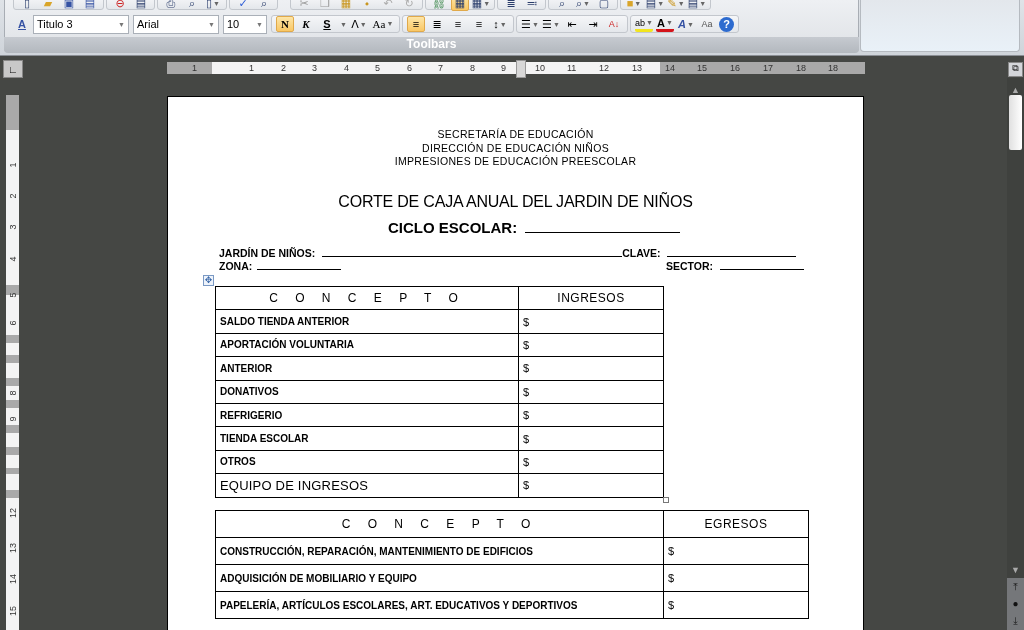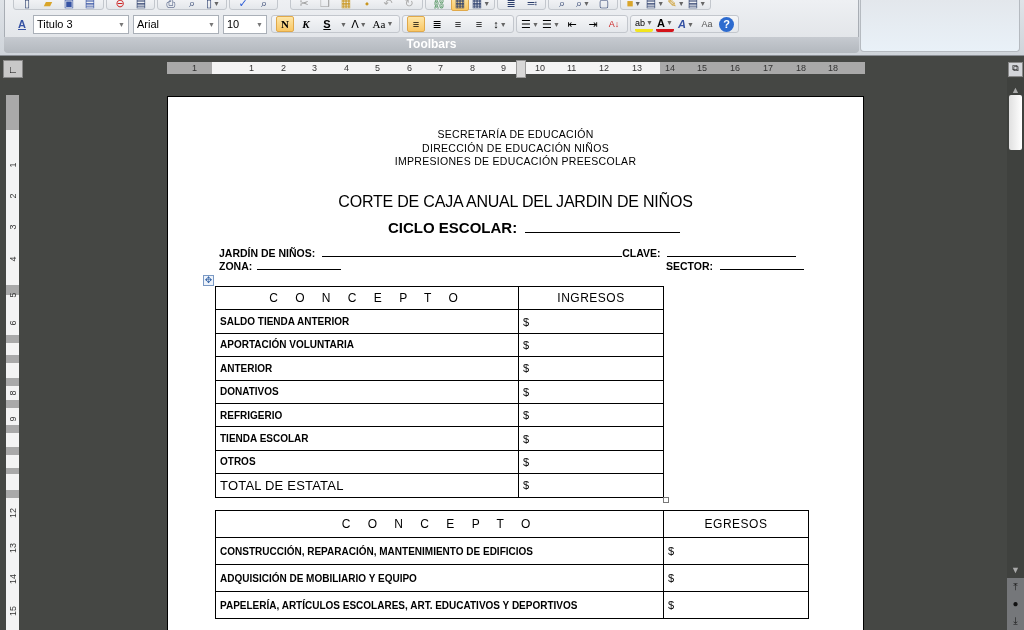--- a/index.html
+++ b/index.html
@@ -298,21 +298,21 @@
           </tr>
       <tr>
             <td>TIENDA  ESCOLAR</td>
             <td class="money">$</td>
           </tr>
       <tr>
             <td>OTROS</td>
             <td class="money">$</td>
           </tr>
       <tr class="total">
-            <td>TOTAL DE ESTATAL</td>
+            <td>EQUIPO DE INGRESOS</td>
             <td class="money">$</td>
           </tr>
     </tbody>
       </table>
     <div class="resize-handle"></div>
 
     <table class="t-egresos">
       <tbody>
           <tr>
         <th class="c1 spaced">C O N C E P T O</th>

